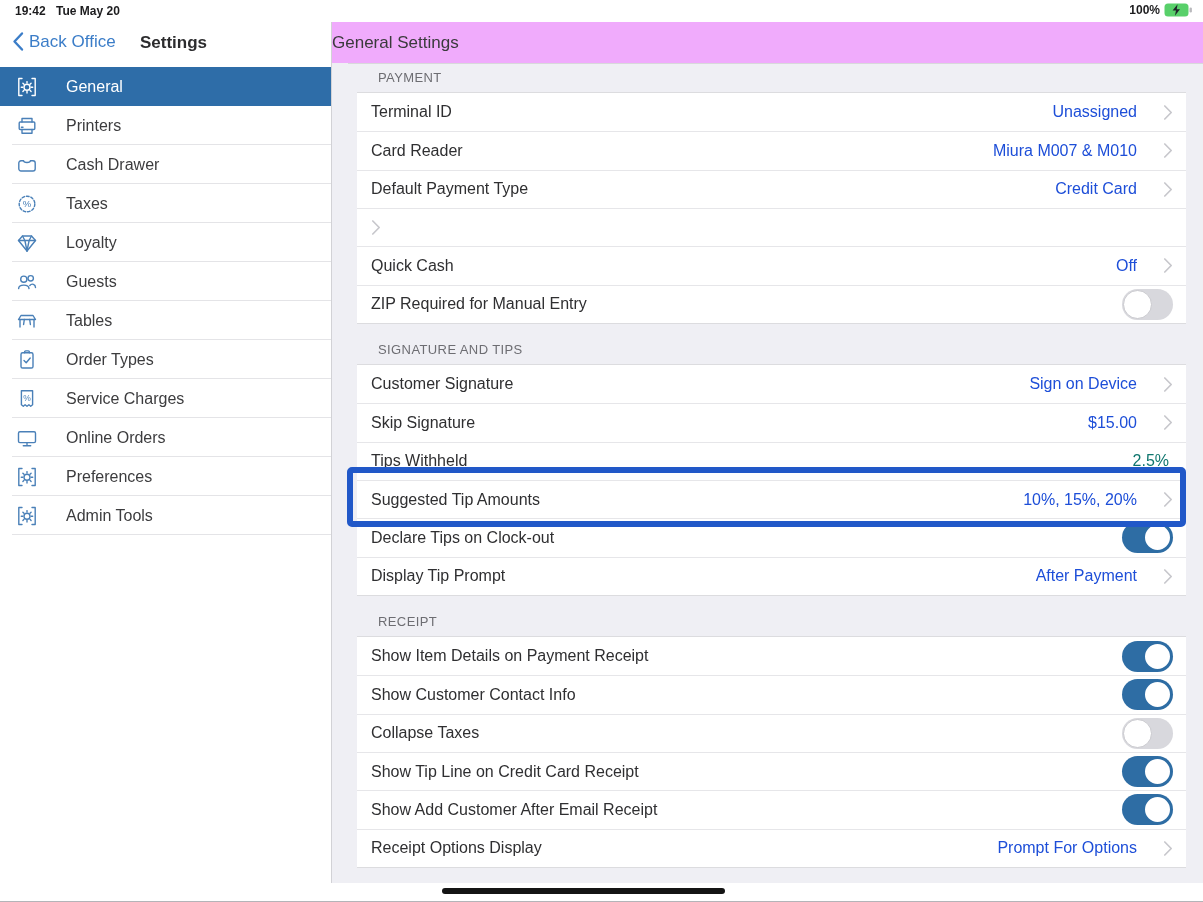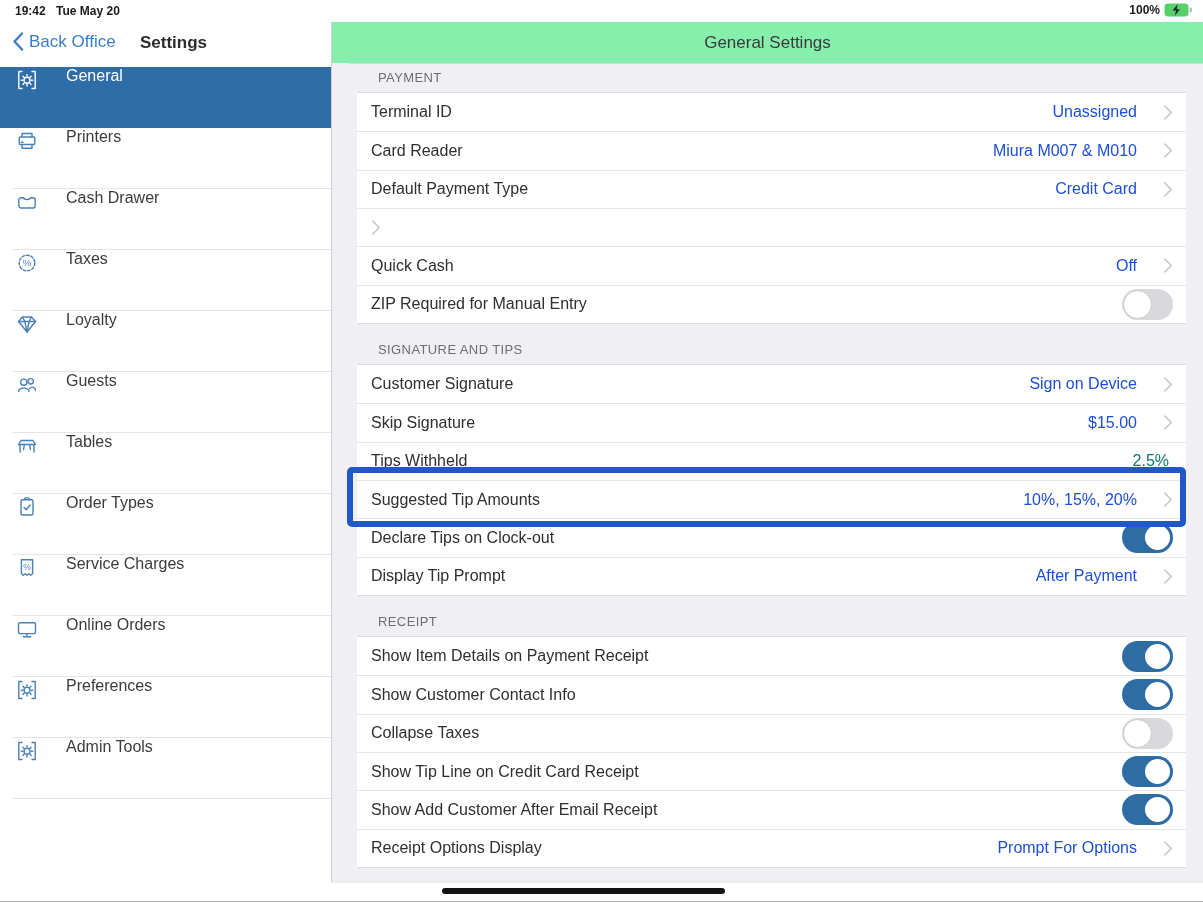--- a/index.html
+++ b/index.html
@@ -10,30 +10,30 @@
   .statusbar .time{position:absolute;left:15px;top:4px;font-size:12px;font-weight:700;color:#1c1c1e;}
   .statusbar .date{position:absolute;left:56px;top:4px;font-size:12px;font-weight:700;color:#1c1c1e;}
   .statusbar .batt{position:absolute;right:10px;top:3px;display:flex;align-items:center;gap:4px;}
   .statusbar .batt .pct{font-size:12px;font-weight:700;color:#1c1c1e;}
   
   .sidebar{position:absolute;left:0;top:22px;width:331px;bottom:18px;background:#fff;z-index:2;}
   .side-head{position:relative;height:45px;}
   .back-link{position:absolute;left:12px;top:9px;display:flex;align-items:center;gap:5px;color:#3b7dc8;font-size:17px;cursor:pointer;}
   .side-title{position:absolute;left:140px;top:11px;font-size:17px;font-weight:600;color:#2c2c2e;}
   .side-list{position:absolute;top:45px;left:0;right:0;}
-  .side-item{position:relative;height:61px;display:flex;color:#3c3c3e;font-size:16px;cursor:pointer;}
+  .side-item{position:relative;height:39px;display:flex;align-items:center;color:#3c3c3e;font-size:16px;cursor:pointer;}
   .side-item::after{content:"";position:absolute;left:12px;right:0;bottom:0;height:1px;background:#e4e4e7;}
   .side-item .ic{width:26px;height:26px;margin:0 14px 0 14px;color:#4a80b8;flex:0 0 26px;}
   .side-item .lbl{margin-left:12px;}
   .side-item.selected{background:#2e6da8;color:#fff;}
   .side-item.selected .ic{color:#fff;}
   .side-item.selected::after{display:none;}
   
   .main{position:absolute;left:331px;top:22px;right:0;bottom:18px;background:#efeff4;border-left:1px solid #d2d2d6;z-index:1;}
-  .main-titlebar{height:41px;background:#86efac;display:flex;align-items:center;justify-content:center;}
+  .main-titlebar{height:41px;background:#f0abfc;display:flex;align-items:center;justify-content:flex-start;}
   .main-title{font-size:17px;color:#3a3a3c;}
   .section-header{height:40px;display:flex;align-items:flex-end;padding:0 6px 7px 30px;box-sizing:border-box;
     font-size:13px;letter-spacing:.4px;color:#6d6d72;margin-left:16px;}
   .section-header.first{height:29px;border-top:1px solid #d8d8db;}
   .card{background:#fff;margin:0 17px 0 25px;border-top:1px solid #dcdcdf;border-bottom:1px solid #dcdcdf;}
   .row{position:relative;height:38.33px;display:flex;align-items:center;box-sizing:border-box;
     padding:0 13px 0 14px;cursor:pointer;}
   .row + .row{border-top:1px solid #e6e6e9;}
   .row .label{font-size:16px;color:#2f2f31;flex:1 1 auto;white-space:nowrap;}
   .row .value{font-size:16px;color:#1d4ed8;margin-right:26px;white-space:nowrap;}

